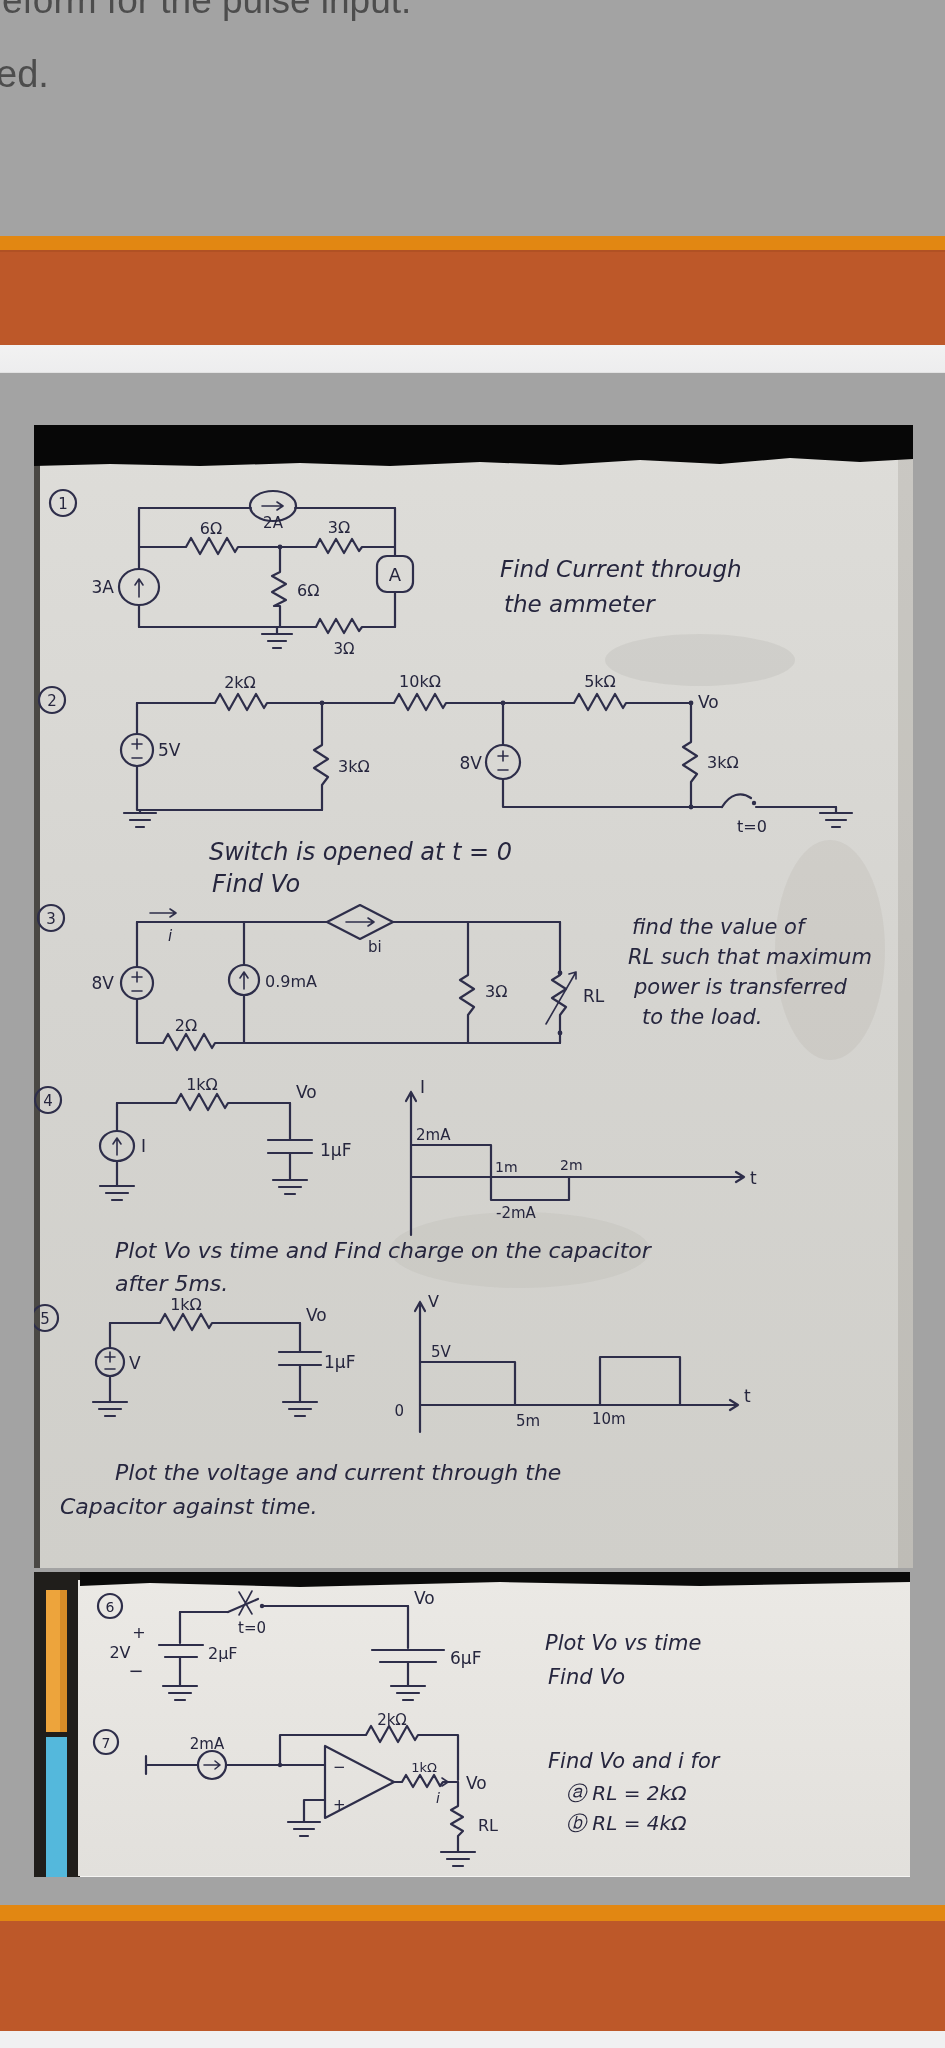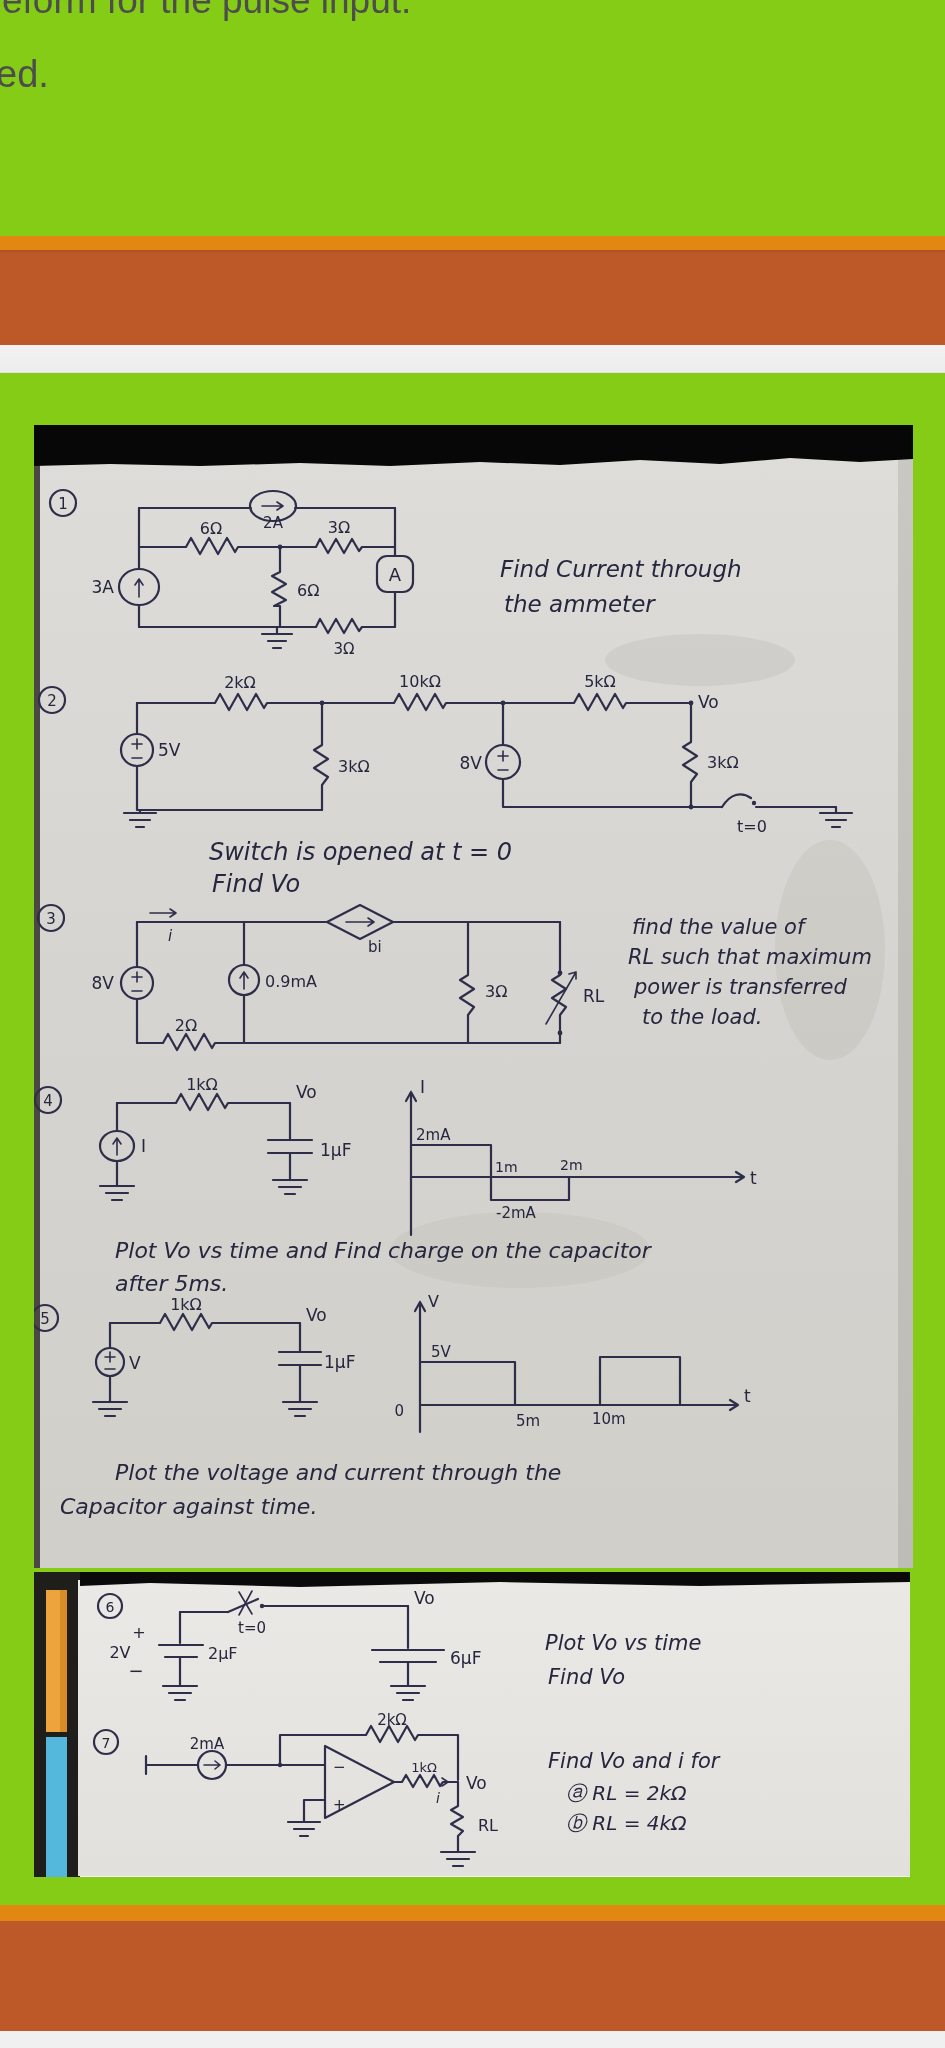--- a/index.html
+++ b/index.html
@@ -1,16 +1,16 @@
 <!DOCTYPE html>
 <html><head>
 <meta charset="utf-8">
 <style>
   html,body{margin:0;padding:0;background:#ffffff;}
-  .page{position:relative;width:945px;height:2048px;background:#84cc16;overflow:hidden;
+  .page{position:relative;width:945px;height:2048px;background:#a3a3a3;overflow:hidden;
         font-family:"Liberation Sans",sans-serif;}
   .header-text{position:absolute;color:#4d4d4d;white-space:nowrap;}
   .header-line1{left:2px;top:-20px;font-size:37px;}
   .header-line2{left:-4px;top:53px;font-size:38px;}
   .bar{position:absolute;left:0;width:945px;}
   .bar-orange-top{top:236px;height:14px;background:#e28712;}
   .bar-rust-top{top:250px;height:95px;background:#bd5829;border-top:2px solid #b05124;}
   .strip-gray-top{position:absolute;left:0;top:345px;width:945px;height:27px;
         background:linear-gradient(#f2f2f2,#ededee);border-bottom:1px solid #e2e2e2;}
   .bar-orange-bottom{top:1905px;height:16px;background:#e28712;}

